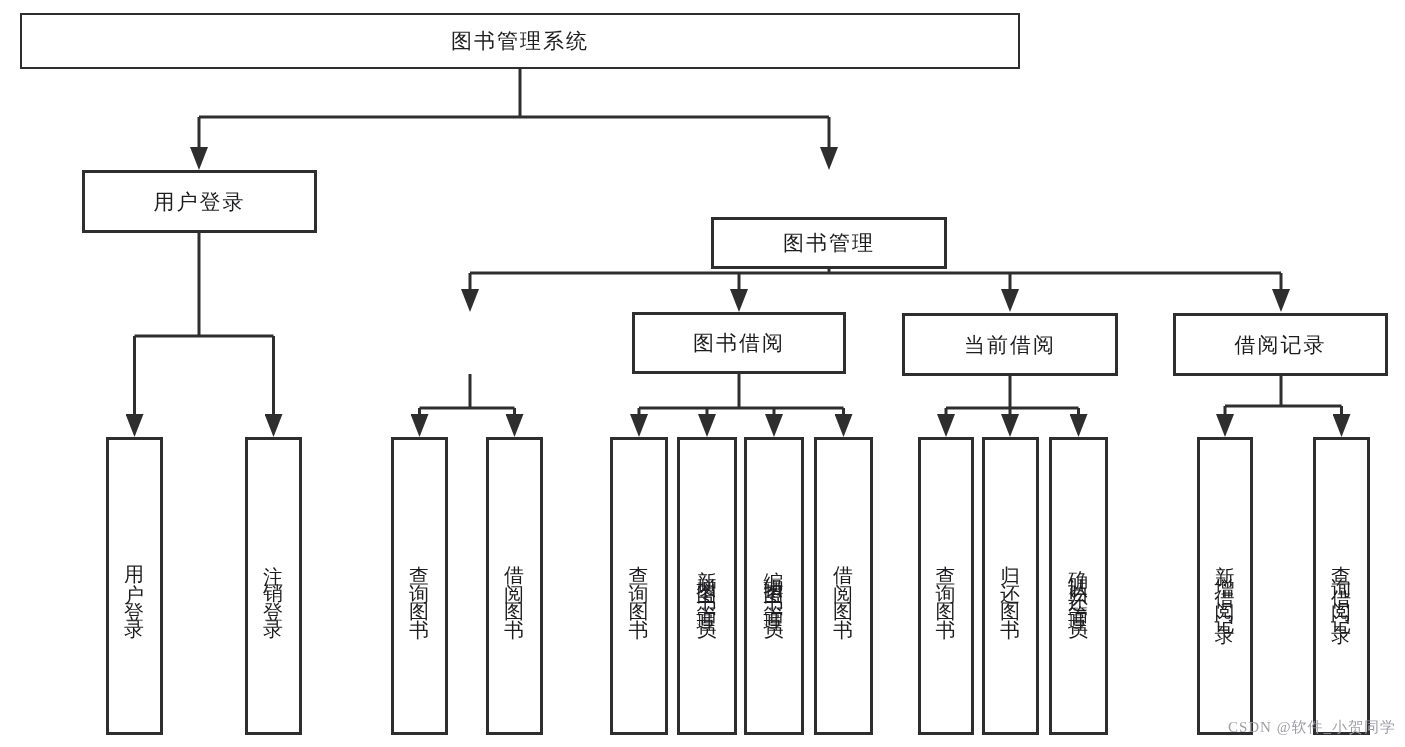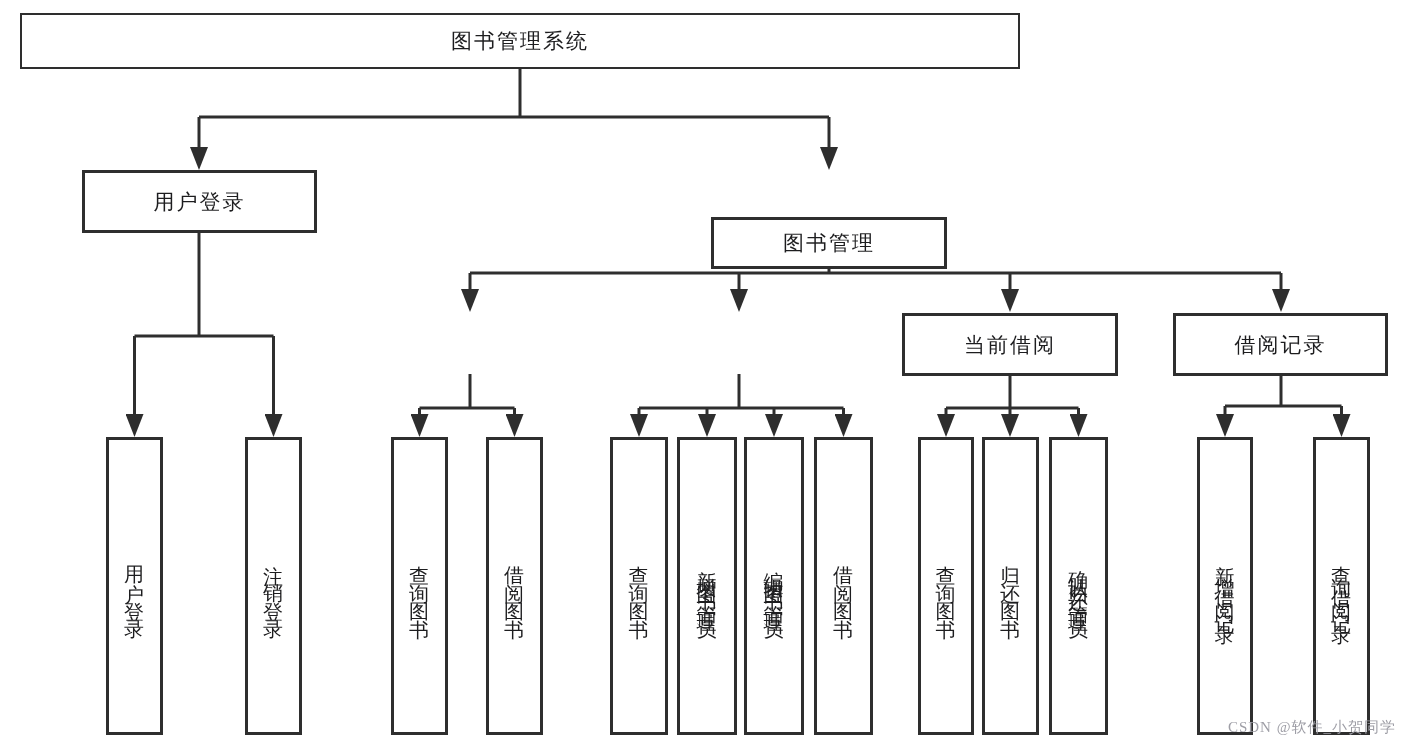--- a/index.html
+++ b/index.html
@@ -107,20 +107,23 @@
     <span>图书管理系统</span>
   </div>
 
   <div class="node h" style="left:82px; top:170px; width:235px; height:63px;">
     <span>用户登录</span>
   </div>
   <div class="node h" style="left:711px; top:170px; width:236px; height:52px;margin-top:47px;">
     <span>图书管理</span>
   </div>
 
+  <div class="node h" style="left:632px; top:312px; width:214px; height:62px;">
+    <span>图书借阅</span>
+  </div>
   <div class="node h" style="left:1173px; top:313px; width:215px; height:63px;">
     <span>借阅记录</span>
   </div>
   <div class="node h" style="left:902px; top:313px; width:216px; height:63px;">
     <span>当前借阅</span>
   </div>
 
   <div class="node v v4" style="left:106px; top:437px; width:57px; height:298px;">
     <span>用户登录</span>
   </div>

